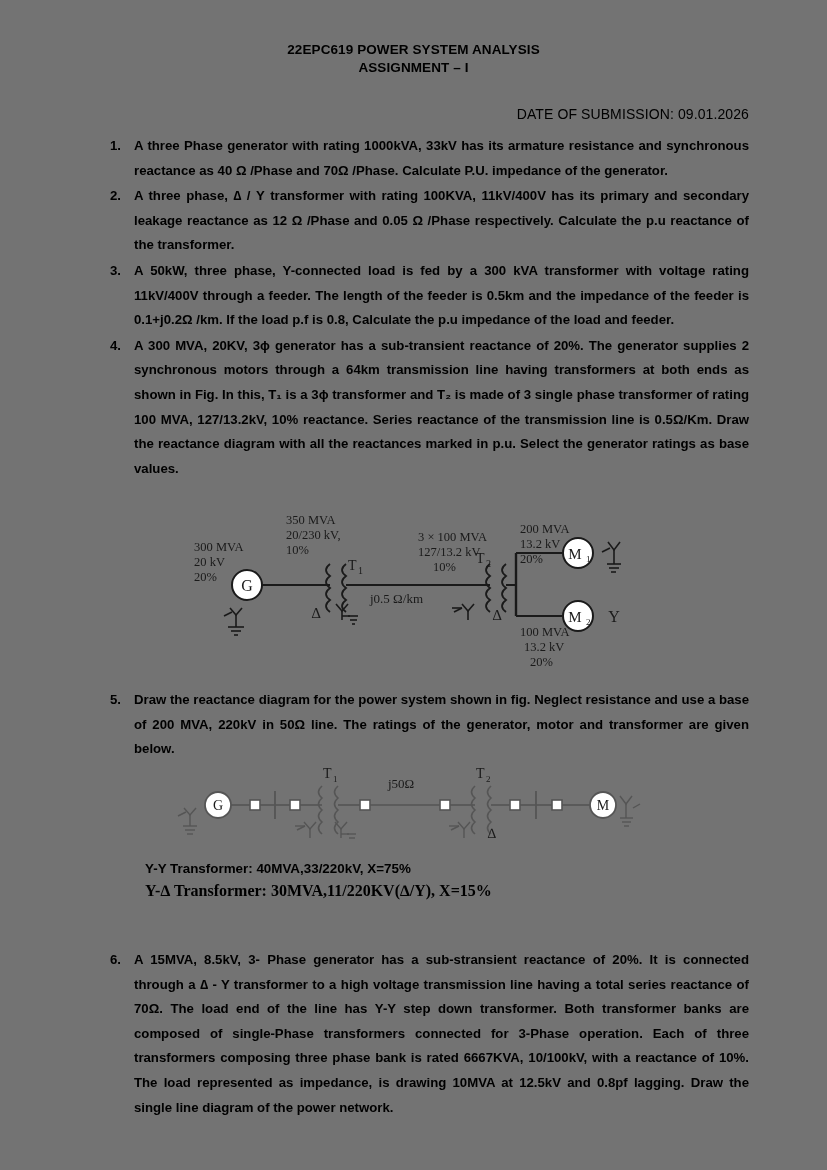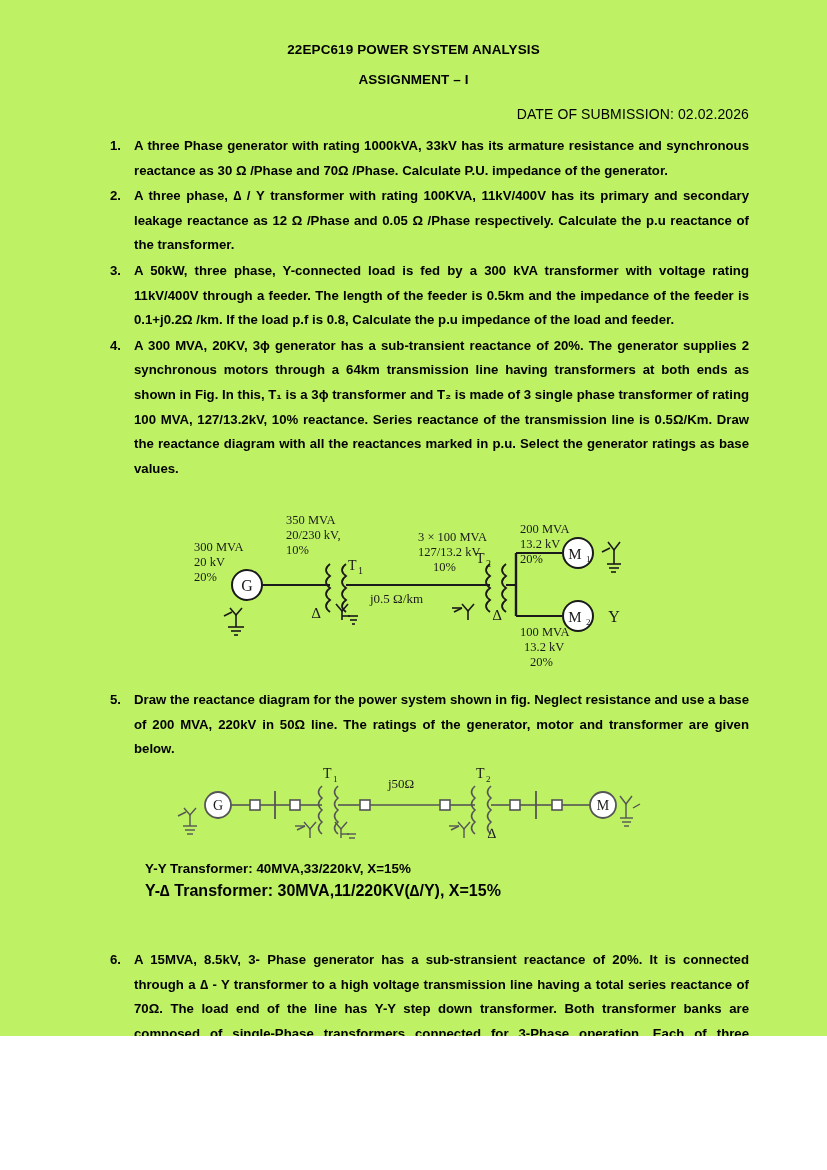--- a/index.html
+++ b/index.html
@@ -3,38 +3,38 @@
 <meta charset="utf-8">
 <style>
   html, body {
     margin: 0;
     padding: 0;
     background: #ffffff;
   }
   .page {
     position: relative;
     width: 827px;
-    height: 1036px;
-    background: #bef264;
+    height: 1170px;
+    background: #737373;
     font-family: "Liberation Sans", sans-serif;
     color: #000000;
     overflow: hidden;
   }
 
   
   .hdr-title {
     position: absolute;
     left: 0; right: 0;
     text-align: center;
     font-weight: bold;
     font-size: 13.5px;
     letter-spacing: 0.1px;
   }
   #hdr-course { top: 42px; }
-  #hdr-assignment { top: 72px; }
+  #hdr-assignment { top: 60px; }
   .hdr-date {
     position: absolute;
     top: 106px;
     right: 78px;
     font-size: 14px;
     letter-spacing: 0.1px;
   }
 
   
   .qlist {
@@ -83,41 +83,41 @@
     top: 858px;
     width: 600px;
   }
   .spec-line {
     font-weight: bold;
     font-size: 13.4px;
     line-height: 21px;
     white-space: nowrap;
   }
   .spec-line.serif {
-    font-family: Liberation Sans, sans-serif;
+    font-family: Liberation Serif, serif;
     font-size: 16px;
     font-weight: bold;
     line-height: 24px;
   }
 </style>
 </head>
 <body>
 
 <div class="page">
 
   <div class="hdr-title" id="hdr-course">22EPC619 POWER SYSTEM ANALYSIS</div>
 
   <div class="hdr-title" id="hdr-assignment">ASSIGNMENT – I</div>
 
-  <div class="hdr-date">DATE OF SUBMISSION: 02.02.2026</div>
+  <div class="hdr-date">DATE OF SUBMISSION: 09.01.2026</div>
 
   <div class="qlist">
     <div class="qitem">
       <div class="qnum">1.</div>
-      <div class="qtext">A three Phase generator with rating 1000kVA, 33kV has its armature resistance and synchronous reactance as 30 Ω /Phase and 70Ω /Phase. Calculate P.U. impedance of the generator.</div>
+      <div class="qtext">A three Phase generator with rating 1000kVA, 33kV has its armature resistance and synchronous reactance as 40 Ω /Phase and 70Ω /Phase. Calculate P.U. impedance of the generator.</div>
     </div>
     <div class="qitem">
       <div class="qnum">2.</div>
       <div class="qtext">A three phase, ∆ / Υ transformer with rating 100KVA, 11kV/400V has its primary and secondary leakage reactance as 12 Ω /Phase and 0.05 Ω /Phase respectively. Calculate the p.u reactance of the transformer.</div>
     </div>
     <div class="qitem">
       <div class="qnum">3.</div>
       <div class="qtext">A 50kW, three phase, Y-connected load is fed by a 300 kVA transformer with voltage rating 11kV/400V through a feeder. The length of the feeder is 0.5km and the impedance of the feeder is 0.1+j0.2Ω /km. If the load p.f is 0.8, Calculate the p.u impedance of the load and feeder.</div>
     </div>
     <div class="qitem">
@@ -337,21 +337,21 @@
         <path d="M463 44 L470 40"></path>
         <path d="M450 54 L463 54"></path>
         <path d="M452 58 L461 58"></path>
         <path d="M454 62 L459 62"></path>
       </g>
 
     </svg>
   </div>
 
   <div class="spec-list">
-    <div class="spec-line">Y-Y Transformer: 40MVA,33/220kV, X=15%</div>
+    <div class="spec-line">Y-Y Transformer: 40MVA,33/220kV, X=75%</div>
     <div class="spec-line serif">Y-∆ Transformer: 30MVA,11/220KV(∆/Y), X=15%</div>
   </div>
 
   <div class="qlist" style="top:948px;">
     <div class="qitem">
       <div class="qnum">6.</div>
       <div class="qtext">A 15MVA, 8.5kV, 3- Phase generator has a sub-stransient reactance of 20%. It is connected through a ∆ - Y transformer to a high voltage transmission line having a total series reactance of 70Ω. The load end of the line has Υ-Y step down transformer. Both transformer banks are composed of single-Phase transformers connected for 3-Phase operation. Each of three transformers composing three phase bank is rated 6667KVA, 10/100kV, with a reactance of 10%. The load represented as impedance, is drawing 10MVA at 12.5kV and 0.8pf lagging. Draw the single line diagram of the power network.</div>
     </div>
   </div>
 

